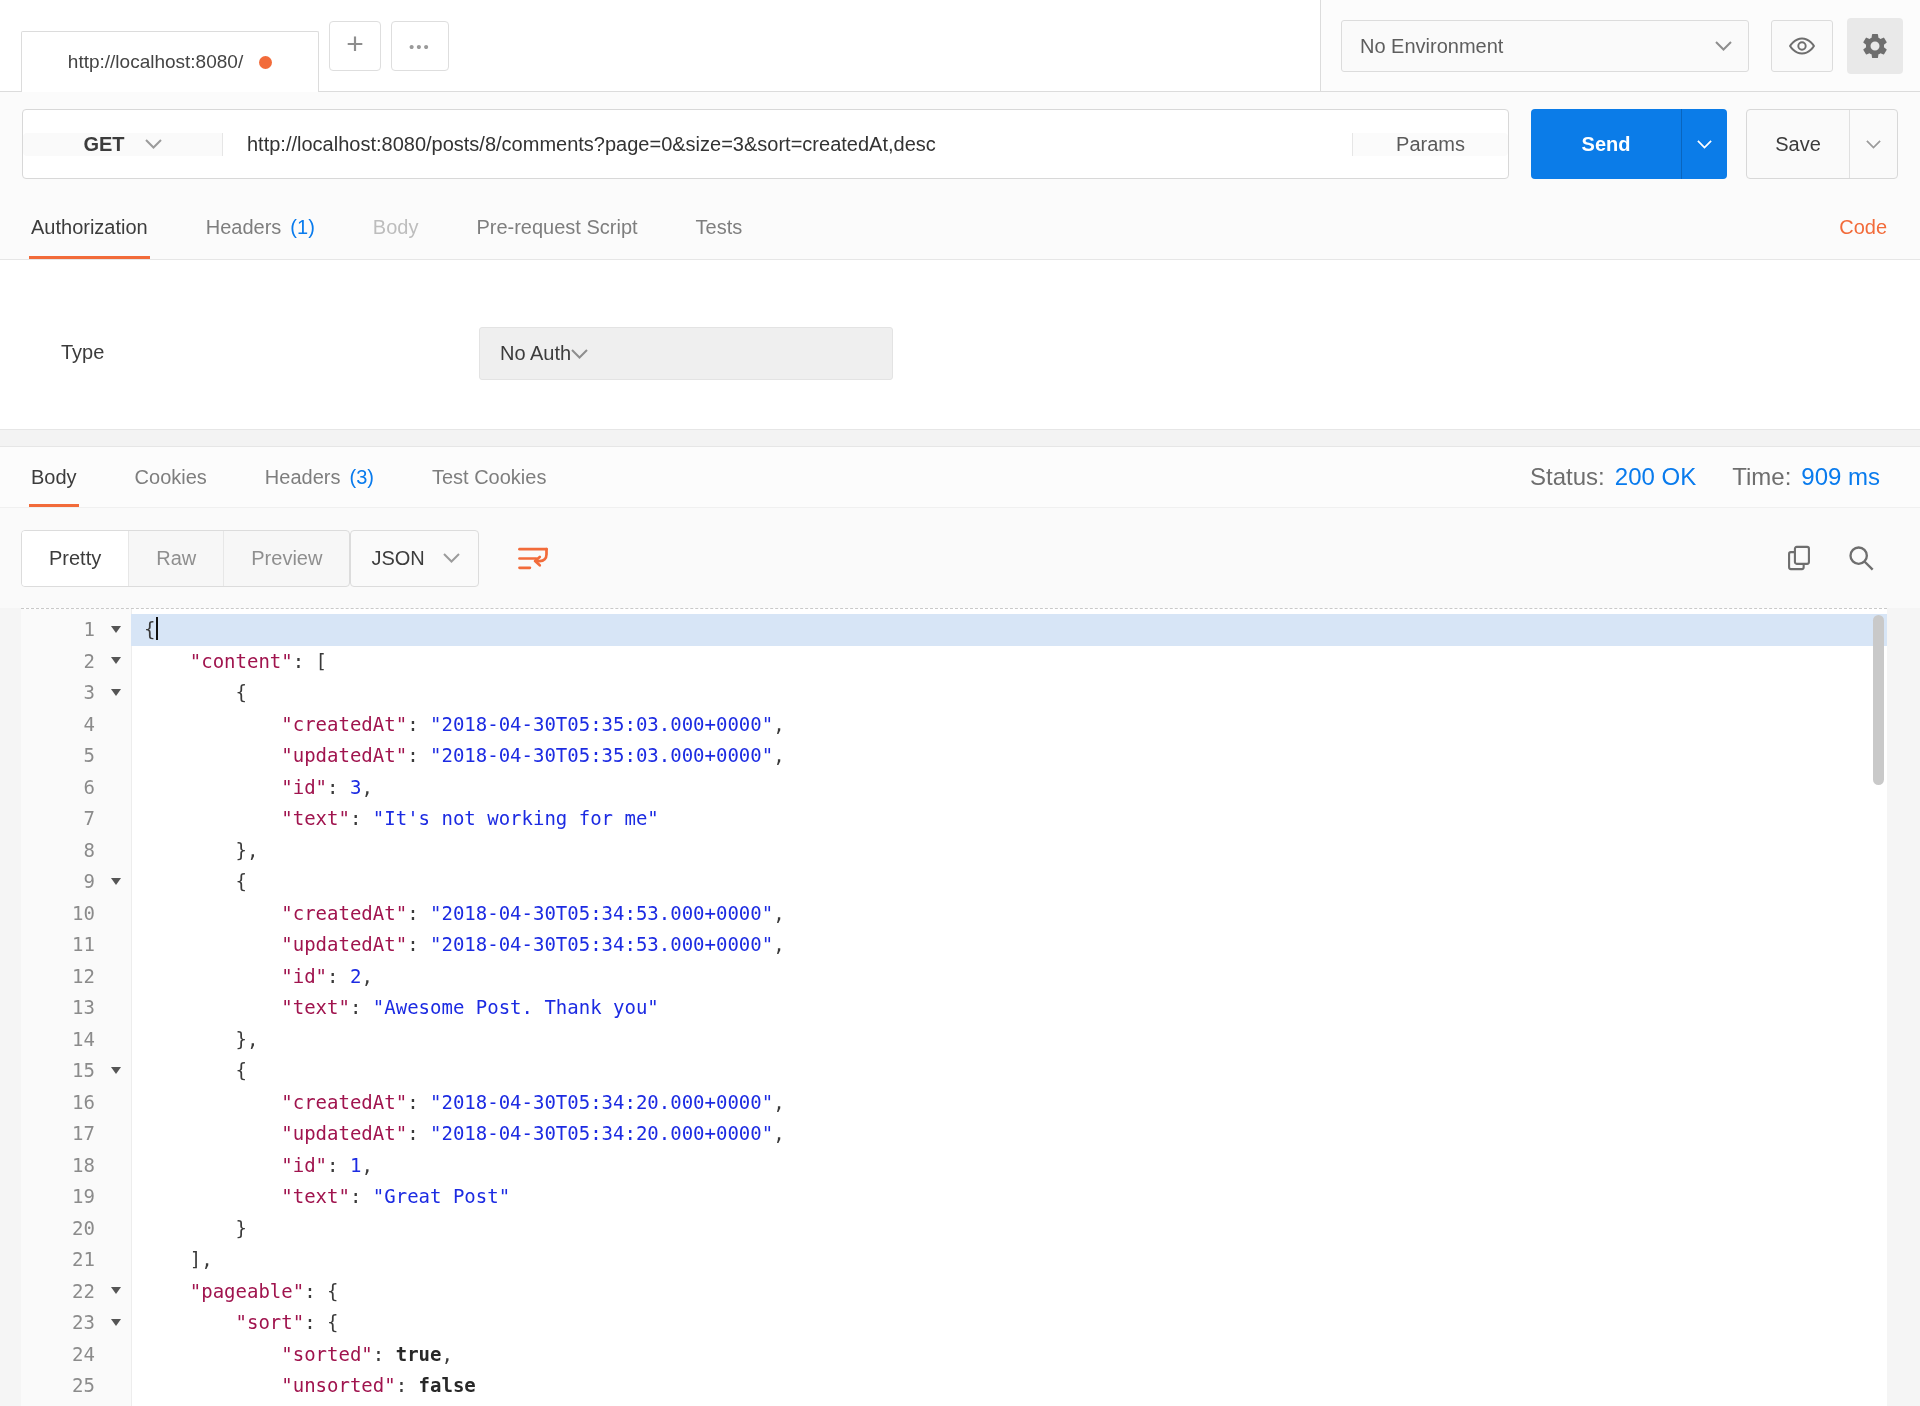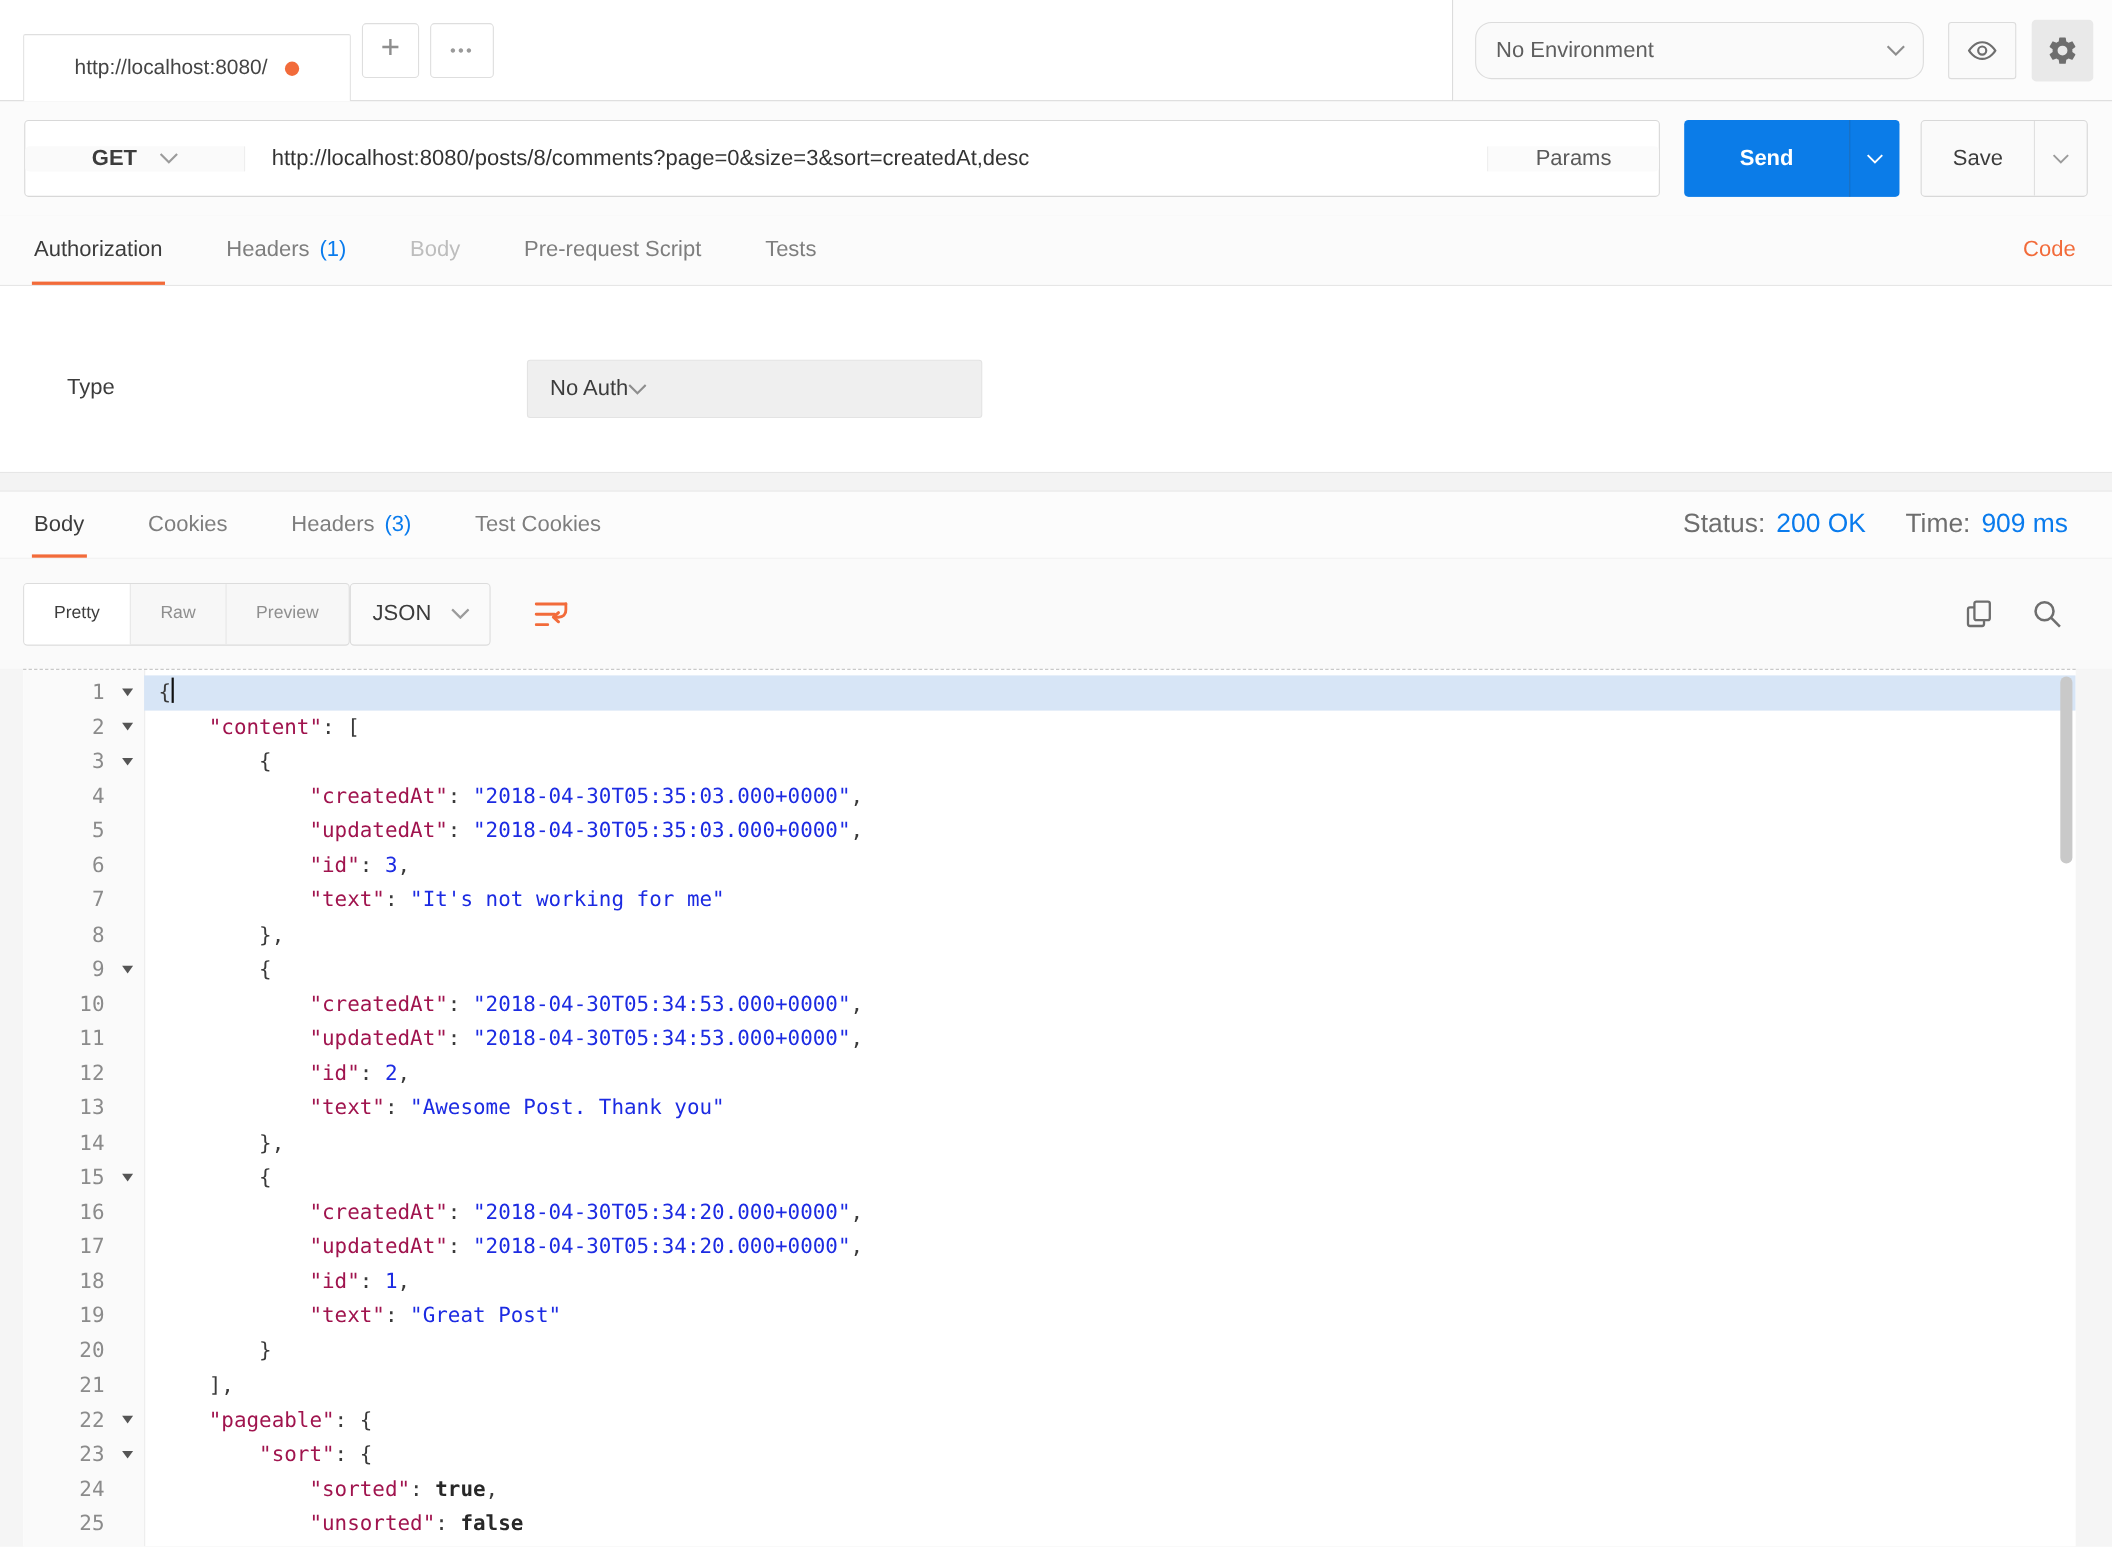--- a/index.html
+++ b/index.html
@@ -29,21 +29,21 @@
   }
   .plus { width: 52px; font-size: 30px; font-weight: 300; padding-bottom: 4px; }
   .more { width: 58px; font-size: 15px; letter-spacing: 2px; color: #9A9A9A; }
 
   .env-area {
     width: 600px; border-left: 1px solid #DCDCDC; position: relative; background: #FCFCFC;
     display: flex; align-items: center; padding: 0 12px 0 20px;
   }
   .env-area::after { content:''; position:absolute; left:0; right:0; bottom:0; height:1px; background:#DCDCDC; }
   .env-select {
-    width: 408px; height: 52px; border: 1px solid #DCDCDC; border-radius: 15px; background: #FAFAFA;
+    width: 408px; height: 52px; border: 1px solid #DCDCDC; border-radius: 3px; background: #FAFAFA;
     display: flex; align-items: center; justify-content: space-between; padding: 0 16px 0 18px;
     font-size: 20px; color: #5E5E5E; cursor: pointer;
   }
   .eye-btn { width: 62px; height: 52px; margin-left: 22px; border: 1px solid #DCDCDC; border-radius: 3px; background: #FAFAFA;
     display: flex; align-items: center; justify-content: center; }
   .gear-btn { width: 56px; height: 56px; margin-left: 14px; border: none; border-radius: 4px; background: #E9E9E9;
     display: flex; align-items: center; justify-content: center; }
 
   
   .reqbar { height: 104px; background: #FBFBFB; display: flex; align-items: center; padding: 0 22px; }
@@ -86,21 +86,21 @@
   .gap-band { height: 17px; background: #F3F3F3; border-bottom: 1px solid #E6E6E6; }
 
   .resp-meta { margin-left: auto; display: flex; align-items: center; font-size: 24px; }
   .meta-label { color: #6E6E6E; margin-right: 10px; }
   .meta-value { color: #097BED; }
   .meta-gap { width: 36px; }
 
   
   .toolbar { height: 100px; background: #FAFAFA; display: flex; align-items: center; padding: 0 45px 0 21px; }
   .segmented { display: flex; height: 57px; border: 1px solid #DCDCDC; border-radius: 4px; overflow: hidden; background: #F7F7F7; }
-  .seg { padding: 0 27px; display: flex; align-items: center; font-size: 16px; color: #8F8F8F; background: transparent;
+  .seg { padding: 0 27px; display: flex; align-items: center; font-size: 20px; color: #8F8F8F; background: transparent;
     border: none; border-left: 1px solid #E7E7E7; }
   .seg:first-child { border-left: none; }
   .seg.active { background: #FFF; color: #3C3C3C; }
   .lang-select { height: 57px; border: 1px solid #DCDCDC; border-radius: 4px; background: #FAFAFA;
     display: flex; align-items: center; gap: 18px; padding: 0 18px 0 20px; font-size: 20px; color: #3C3C3C; cursor: pointer; }
   .wrap-btn { margin-left: 26px; width: 57px; height: 57px; display: flex; align-items: center; justify-content: center;
     background: transparent; border: none; }
   .tool-icons { margin-left: auto; display: flex; align-items: center; gap: 34px; }
   .tool-icons button { background: none; border: none; display: flex; align-items: center; }
 

